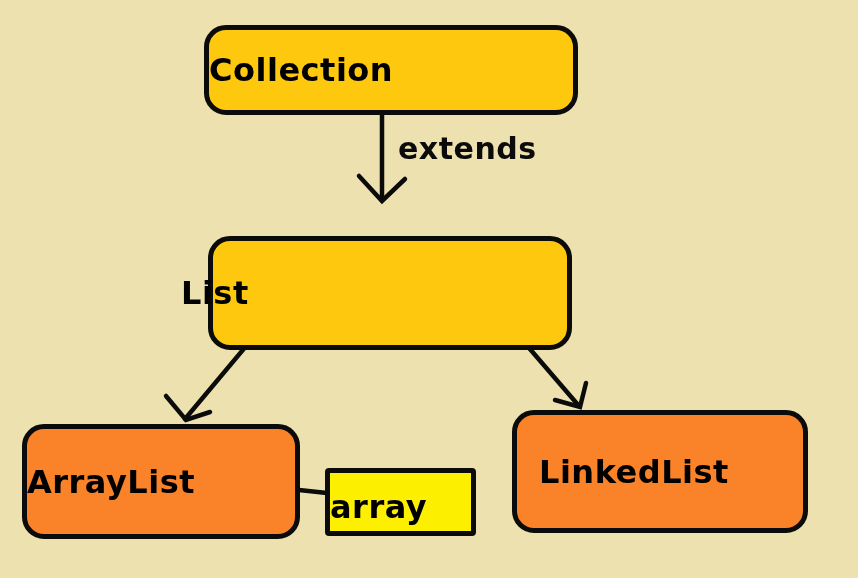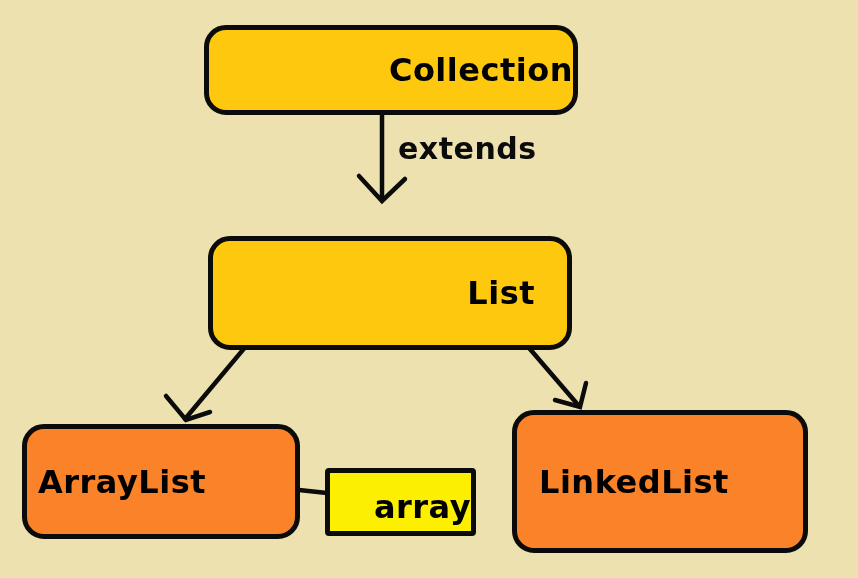--- a/index.html
+++ b/index.html
@@ -21,38 +21,38 @@
     top: 0;
     width: 858px;
     height: 578px;
     pointer-events: none;
   }
   .node {
     position: absolute;
     box-sizing: border-box;
     display: flex;
     align-items: center;
-    justify-content: flex-end;
+    justify-content: flex-start;
     color: #000;
     font-weight: bold;
     font-size: 32px;
     letter-spacing: 0.5px;
   }
   .rounded {
     border: 5px solid #0b0b0b;
     border-radius: 22px;
   }
   .gold   { background: #FDC80E; }
   .orange { background: #FA8228; }
   .node-collection { left: 204px; top: 25px;  width: 374px; height: 90px; }
   .node-list       { left: 208px; top: 204px; width: 364px; height: 114px; margin-top: 32px; }
   .node-list .label { transform: translateX(-32px); }
   .node-arraylist  { left: 22px;  top: 424px; width: 278px; height: 115px;
-                     justify-content: flex-start; padding-left: 11px; }
-  .node-linkedlist { left: 512px; top: 410px; width: 296px; height: 143px;
+                     justify-content: flex-start; }
+  .node-linkedlist { left: 512px; top: 410px; width: 296px; height: 123px;
                      justify-content: flex-start; padding-left: 22px; }
   .node-array {
     left: 325px; top: 468px; width: 151px; height: 68px;
     background: #FCEF00;
     border: 5px solid #0b0b0b;
     border-radius: 4px;
     padding-top: 10px;
   }
   .edge-label {
     position: absolute;

